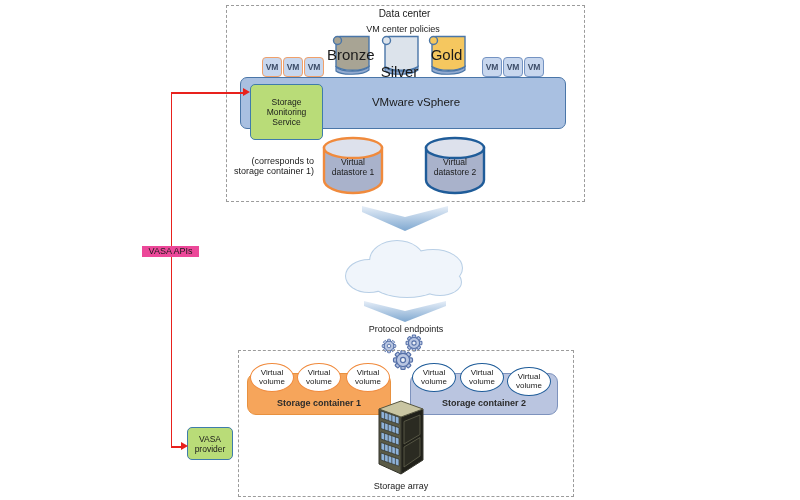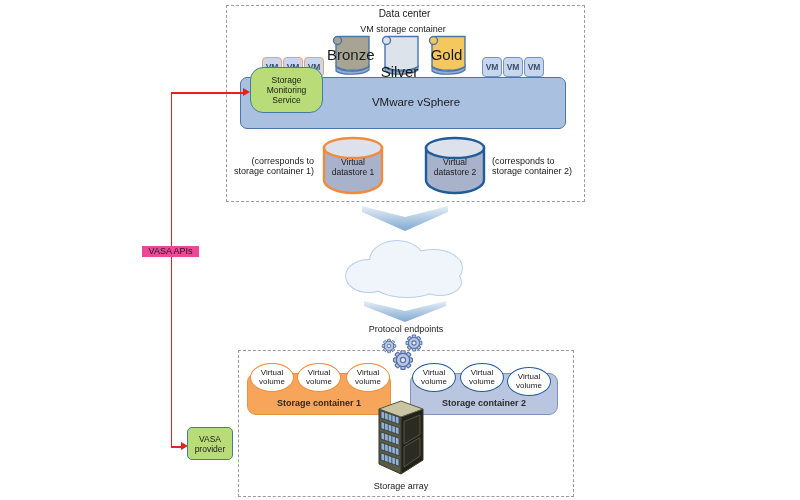--- a/index.html
+++ b/index.html
@@ -37,21 +37,21 @@
   .cloudtext{position:absolute;left:343px;top:260px;width:124px;text-align:center;
              font-size:9px;line-height:12px;}
 </style>
 </head>
 <body>
 
 <div id="canvas">
 
   <div class="dashedbox" style="left:226px;top:5px;width:357px;height:195px;"></div>
   <div class="lbl ctr" style="left:226px;top:8px;width:357px;font-size:10px;">Data center</div>
-  <div class="lbl ctr" style="left:343px;top:24px;width:120px;font-size:9px;">VM storage container</div>
+  <div class="lbl ctr" style="left:343px;top:24px;width:120px;font-size:9px;">VM center policies</div>
 
   <svg class="abs" style="left:327px;top:33px;" width="47" height="43" viewBox="0 0 47 43">
     <path d="M9 34 C15 39.5 36 39.5 42 33.5 L42 37 C36 42.5 14 42.5 9 38 Z" fill="#93abd0" stroke="#4a76a8" stroke-width="1.2"></path>
     <path d="M13 3.5 H42 V33.5 C34 38.5 17 38.5 9 33.5 V8 C9 5 10.5 3.5 13 3.5 Z" stroke="#4a76a8" stroke-width="1.4" fill="#a8a494"></path>
     <circle cx="10.5" cy="7.5" r="4" stroke="#4a76a8" stroke-width="1.4" fill="#a8a494"></circle>
   </svg>
   <div class="scroll-label" style="left:327px;top:46px;">Bronze</div>
 
   <svg class="abs" style="left:376px;top:33px;" width="47" height="43" viewBox="0 0 47 43">
     <path d="M9 34 C15 39.5 36 39.5 42 33.5 L42 37 C36 42.5 14 42.5 9 38 Z" fill="#93abd0" stroke="#4a76a8" stroke-width="1.2"></path>
@@ -68,42 +68,41 @@
   <div class="scroll-label" style="left:423px;top:46px;">Gold</div>
 
   <div class="vm" style="left:262px;top:57px;">VM</div>
   <div class="vm" style="left:283px;top:57px;">VM</div>
   <div class="vm" style="left:304px;top:57px;">VM</div>
   <div class="vm blue" style="left:482px;top:57px;">VM</div>
   <div class="vm blue" style="left:503px;top:57px;">VM</div>
   <div class="vm blue" style="left:524px;top:57px;">VM</div>
 
   <div class="bar"></div>
-  <div class="greenbox" style="left:250px;top:67px;width:73px;height:46px;border-radius:13px;">
+  <div class="greenbox" style="left:250px;top:84px;width:73px;height:56px;">
     <span style="width:62px;">Storage Monitoring Service</span>
   </div>
   <div class="lbl ctr" style="left:316px;top:97px;width:200px;font-size:11.5px;">VMware vSphere</div>
 
   <svg class="abs" style="left:321px;top:135px;" width="64" height="60" viewBox="0 0 64 60">
     <path d="M3 13 L3 45 C3 52 16 58 32 58 C48 58 61 52 61 45 L61 13 Z" fill="#a9b2cb" stroke="#f08a3c" stroke-width="2.4"></path>
     <ellipse cx="32" cy="13" rx="29" ry="10" fill="#dde1ec" stroke="#f08a3c" stroke-width="2.4"></ellipse>
   </svg>
   <div class="cyl-label" style="left:321px;top:157px;">
     <span>Virtual datastore 1</span>
   </div>
   <svg class="abs" style="left:423px;top:135px;" width="64" height="60" viewBox="0 0 64 60">
     <path d="M3 13 L3 45 C3 52 16 58 32 58 C48 58 61 52 61 45 L61 13 Z" fill="#a9b2cb" stroke="#1f5c99" stroke-width="2.4"></path>
     <ellipse cx="32" cy="13" rx="29" ry="10" fill="#dde1ec" stroke="#1f5c99" stroke-width="2.4"></ellipse>
   </svg>
   <div class="cyl-label" style="left:423px;top:157px;">
     <span>Virtual datastore 2</span>
   </div>
 
   <div class="note" style="left:226px;top:156px;width:88px;text-align:right;">(corresponds to storage container 1)</div>
-  <div class="note" style="left:492px;top:156px;width:90px;text-align:left;">(corresponds to storage container 2)</div>
 
   <svg class="abs" style="left:362px;top:204px;" width="86" height="28" viewBox="0 0 86 28">
     <defs>
         <linearGradient id="ag1" x1="0" y1="0" x2="0" y2="1">
       <stop offset="0" stop-color="#e6eef8"></stop>
           <stop offset="1" stop-color="#7fa8d0"></stop>
     </linearGradient>
       </defs>
     <polygon points="0,2 43,13 86,2 86,8 43,27 0,8" fill="url(#ag1)"></polygon>
   </svg>

